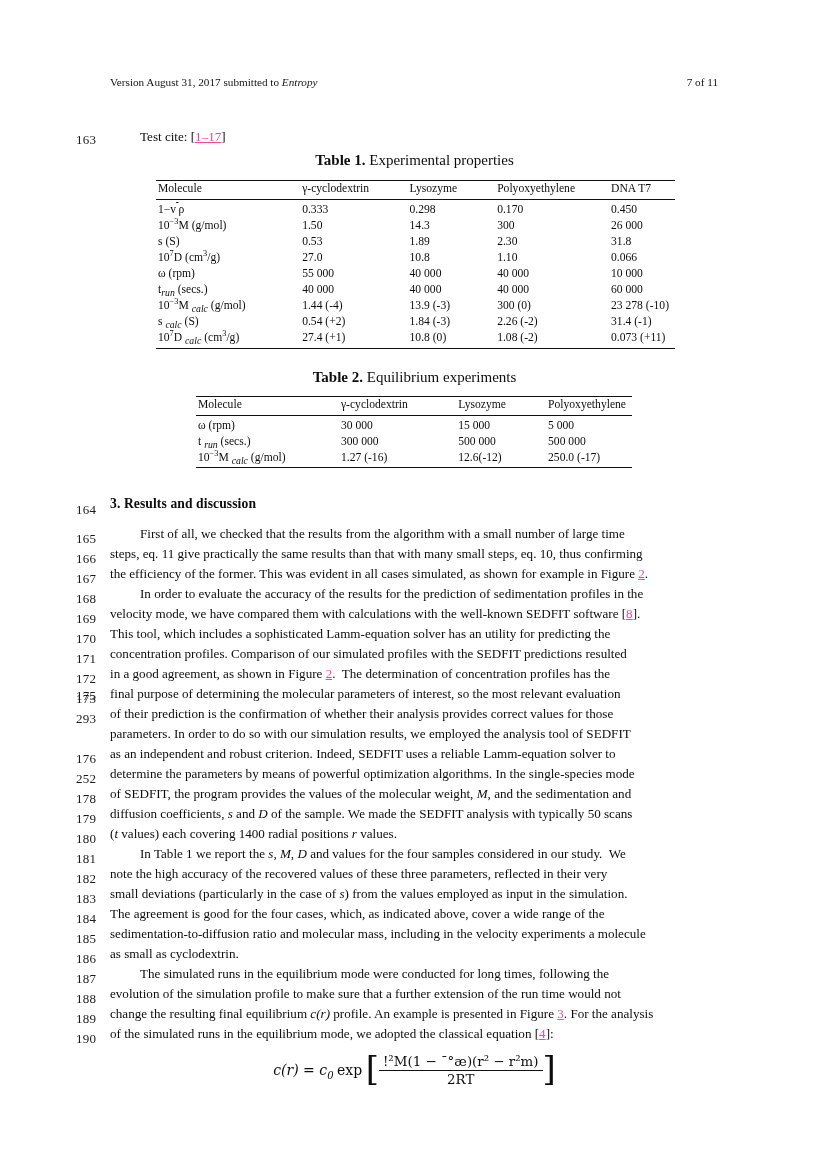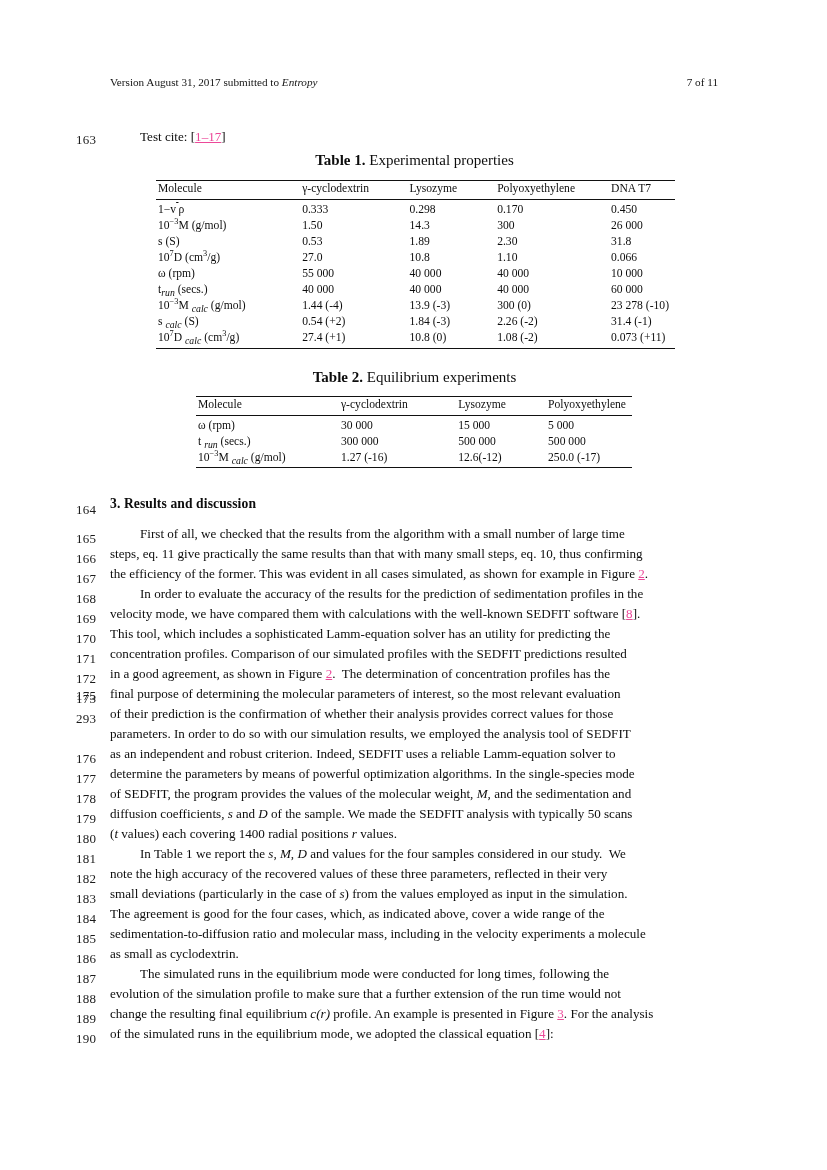--- a/index.html
+++ b/index.html
@@ -336,21 +336,21 @@
   <div class="lineno" style="top:688px">175</div>
   <div class="para" style="top:724px">
     <span>parameters. In order to do so with our simulation results, we employed the analysis tool of SEDFIT</span>
   </div>
 
   <div class="lineno" style="top:751px">176</div>
   <div class="para" style="top:744px">
     <span>as an independent and robust criterion. Indeed, SEDFIT uses a reliable Lamm-equation solver to</span>
   </div>
 
-  <div class="lineno" style="top:771px">177</div>
+  <div class="lineno" style="top:771px">252</div>
   <div class="para" style="top:764px">
     <span>determine the parameters by means of powerful optimization algorithms. In the single-species mode</span>
   </div>
 
   <div class="lineno" style="top:791px">178</div>
   <div class="para" style="top:784px">
     of SEDFIT, the program provides the values of the molecular weight, <span class="it">M</span>, and the sedimentation and
   </div>
 
   <div class="lineno" style="top:811px">179</div>
@@ -406,14 +406,21 @@
   <div class="lineno" style="top:1011px">189</div>
   <div class="para" style="top:1004px">
     change the resulting final equilibrium <span class="it">c(r)</span> profile. An example is presented in Figure <a class="cite" href="#">3</a>. For the analysis
   </div>
 
   <div class="lineno" style="top:1031px">190</div>
   <div class="para nojust" style="top:1024px">
     of the simulated runs in the equilibrium mode, we adopted the classical equation [<a class="cite" href="#">4</a>]:
   </div>
 
+  <div class="eqn" style="top:1055px">
+    <span class="eq-inner">
+      <span class="eq-lhs"><span>c(r) = c</span><sub>0</sub></span>
+      <span class="eq-op">exp</span>
+      <span class="brk">[</span><span class="frac"><span class="num">!²M(1 − ˉ°æ)(r² − r²m)</span><span class="den">2RT</span></span><span class="brk">]</span>
+    </span>
+  </div>
 
 </div>
 
 </body></html>

